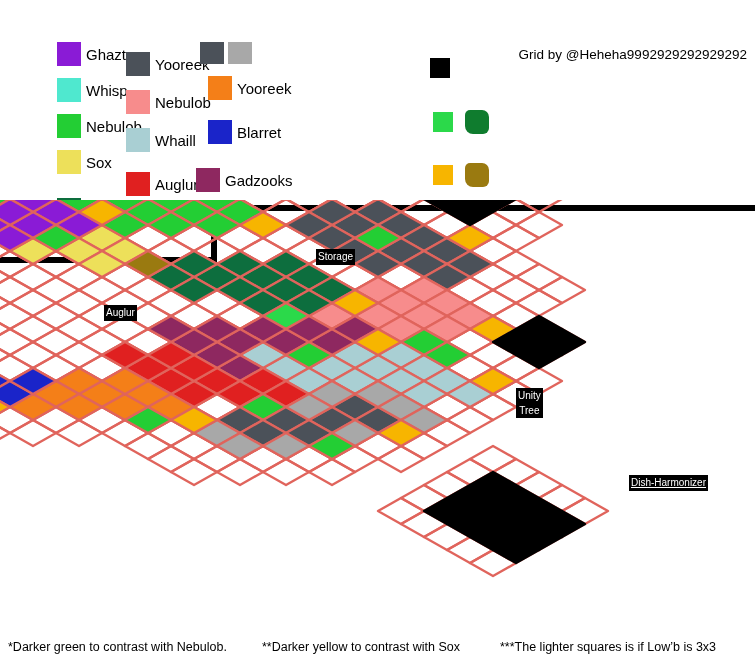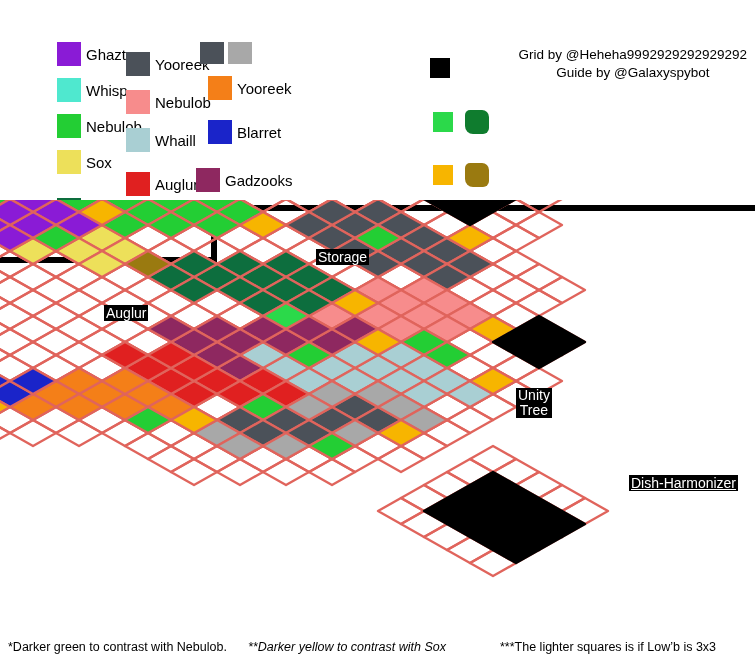--- a/index.html
+++ b/index.html
@@ -30,34 +30,33 @@
   .blob{display:inline-block;vertical-align:middle;width:24px;height:24px;
         border-radius:5px 7px 6px 8px;}
 
   
   #stepborder{left:0;top:203px;width:755px;height:62px;pointer-events:none;}
 
   
   #map{left:0;top:200px;width:755px;height:430px;}
 
   
-  .slabel{position:absolute;color:#fff;background:#000;font-size:14px;
+  .slabel{position:absolute;color:#fff;background:#000;font-size:10px;
           line-height:16px;padding:0 2px;white-space:nowrap;text-align:center;
           font-family:"Liberation Sans","DejaVu Sans",sans-serif;}
   .slabel.two{line-height:15px;}
 
   
   .fn{position:absolute;bottom:6px;font-size:12.5px;white-space:nowrap;}
 </style>
 </head>
 <body>
 
 <div class="abs" id="credits">
   <div>Grid by @Heheha9992929292929292</div>
-  <div>Guide by @Galaxyspybot</div>
 </div>
 
 <div id="legend-left">
     <div class="lg-item" style="left: 57px; top: 42px;"><span class="sw" style="background: rgb(138, 27, 214);"></span><span class="lbl">Ghazt</span></div>
     <div class="lg-item" style="left: 126px; top: 52px;"><span class="sw" style="background: rgb(75, 81, 89);"></span><span class="lbl">Yooreek</span></div>
     <div class="lg-item" style="left: 57px; top: 78px;"><span class="sw" style="background: rgb(79, 232, 207);"></span><span class="lbl">Whisp</span></div>
     <div class="lg-item" style="left: 126px; top: 90px;"><span class="sw" style="background: rgb(247, 140, 140);"></span><span class="lbl">Nebulob</span></div>
     <div class="lg-item" style="left: 57px; top: 114px;"><span class="sw" style="background: rgb(35, 206, 52);"></span><span class="lbl">Nebulob</span></div>
     <div class="lg-item" style="left: 126px; top: 128px;"><span class="sw" style="background: rgb(169, 207, 211);"></span><span class="lbl">Whaill</span></div>
     <div class="lg-item" style="left: 57px; top: 150px;"><span class="sw" style="background: rgb(237, 224, 90);"></span><span class="lbl">Sox</span></div>
@@ -656,15 +655,15 @@
       <div>Unity</div>
       <div>Tree</div>
     </div>
     <div class="slabel" style="left: 629px; top: 475px; text-decoration: underline;">
       <div>Dish-Harmonizer</div>
     </div>
   </div>
 
 <div id="footnotes">
     <div class="fn" style="left: 8px;">*Darker green to contrast with Nebulob.</div>
-    <div class="fn" style="left: 248px; font-style: italic;">**Darker yellow to contrast with Sox</div>
+    <div class="fn" style="left: 262px;">**Darker yellow to contrast with Sox</div>
     <div class="fn" style="left: 500px;">***The lighter squares is if Low’b is 3x3</div>
   </div>
 
 </body></html>

